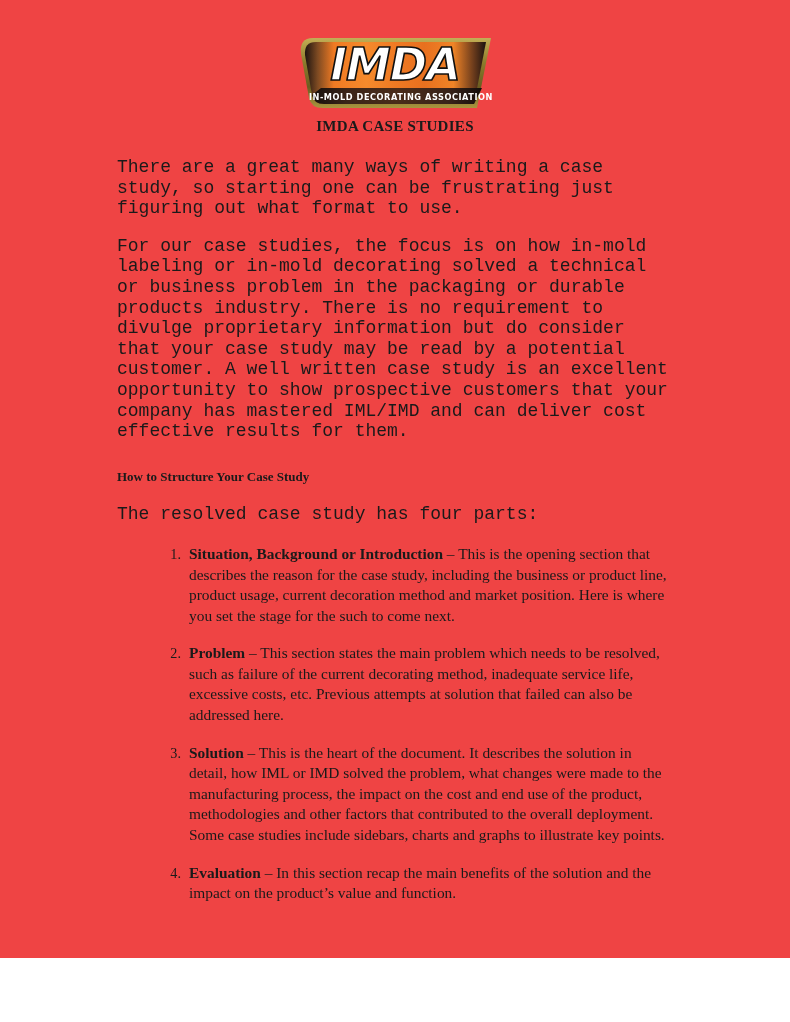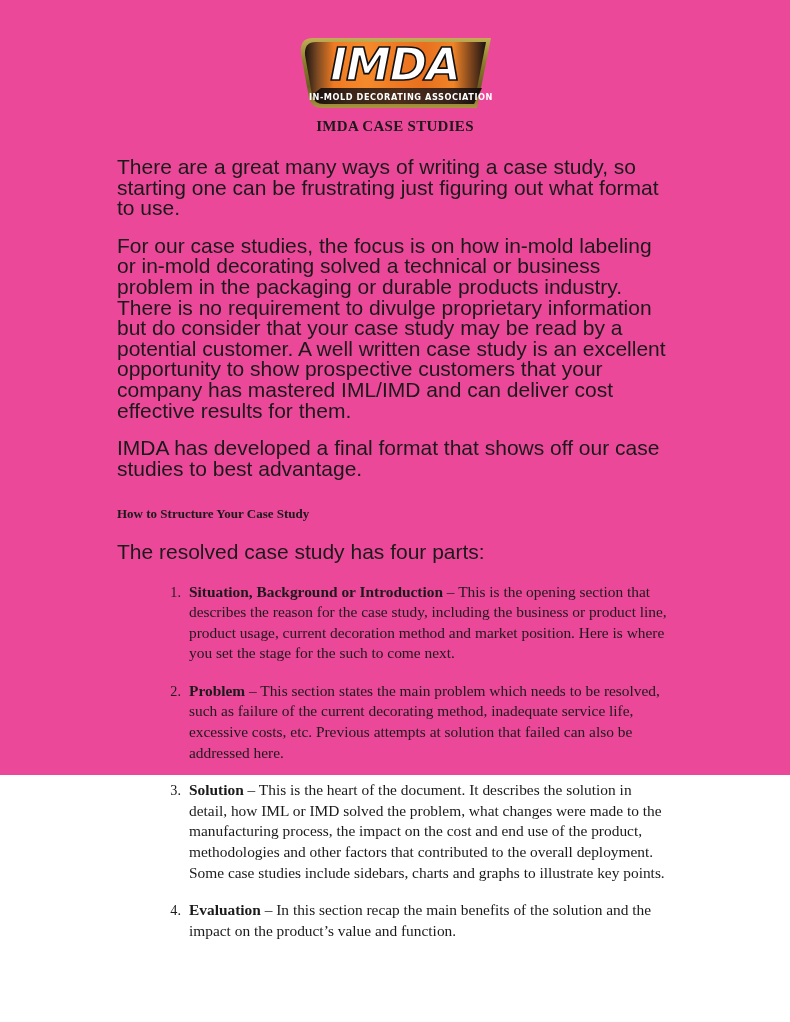--- a/index.html
+++ b/index.html
@@ -13,22 +13,22 @@
     position: relative;
     font-family: "Liberation Serif", "DejaVu Serif", serif;
     color: #1a1a1a;
     overflow: hidden;
   }
 
   .page {
     position: absolute;
     left: 0; top: 0;
     width: 790px;
-    height: 775px;
-    background: #ec4899;
+    height: 958px;
+    background: #ef4444;
   }
 
   
   .logo-wrap {
     position: absolute;
     left: 0;
     top: 36px;
     width: 790px;
     text-align: center;
   }
@@ -87,24 +87,24 @@
     margin: 0 0 22px 0;
     font-size: 15px;
     font-weight: bold;
     text-align: center;
     letter-spacing: 0.3px;
     font-family: "Liberation Serif", "DejaVu Serif", serif;
   }
 
   p.para {
     margin: 0 0 17px 0;
-    font-size: 21px;
+    font-size: 18px;
     line-height: 20.6px;
     text-align: left;
-    font-family: Liberation Sans, sans-serif;
+    font-family: Liberation Mono, monospace;
   }
 
   h2.section-head {
     margin: 25px 0 17px 0;
     font-size: 13px;
     font-weight: bold;
     line-height: 20.6px;
     font-family: "Liberation Serif", "DejaVu Serif", serif;
   }
 
@@ -179,21 +179,20 @@
       <div class="logo-sub">IN-MOLD DECORATING ASSOCIATION</div>
     </div>
   </div>
 
   <div class="doc">
 
     <h1 class="doc-title">IMDA CASE STUDIES</h1>
 
     <p class="para">There are a great many ways of writing a case study, so starting one can be frustrating just figuring out what format to use.</p>
     <p class="para">For our case studies, the focus is on how in-mold labeling or in-mold decorating solved a technical or business problem in the packaging or durable products industry. There is no requirement to divulge proprietary information but do consider that your case study may be read by a potential customer. A well written case study is an excellent opportunity to show prospective customers that your company has mastered IML/IMD and can deliver cost effective results for them.</p>
-    <p class="para">IMDA has developed a final format that shows off our case studies to best advantage.</p>
 
     <h2 class="section-head">How to Structure Your Case Study</h2>
 
     <p class="para">The resolved case study has four parts:</p>
 
     <ol class="parts">
       <li>
         <span class="num">1.</span><span class="term">Situation, Background or Introduction</span><span class="desc"> – This is the opening section that describes the reason for the case study, including the business or product line, product usage, current decoration method and market position. Here is where you set the stage for the such to come next.</span>
       </li>
       <li>

